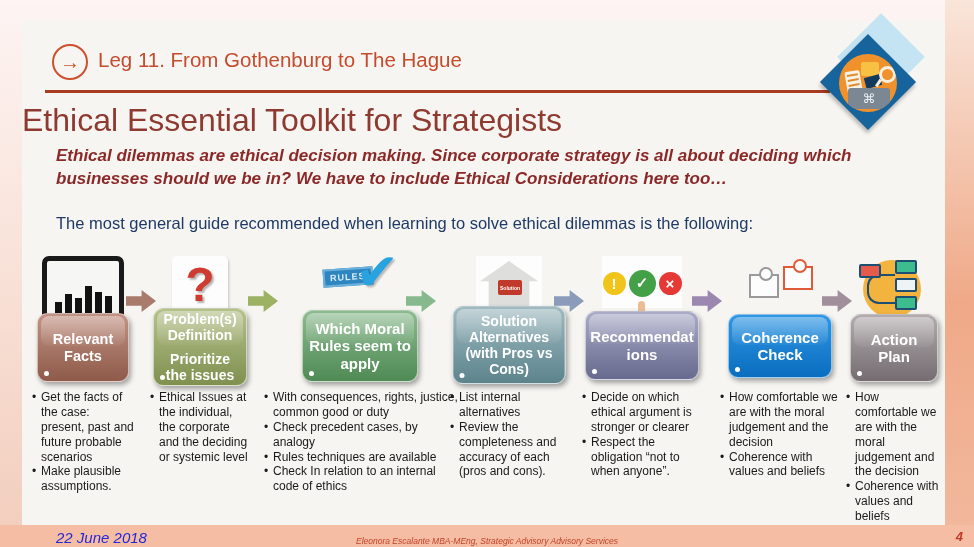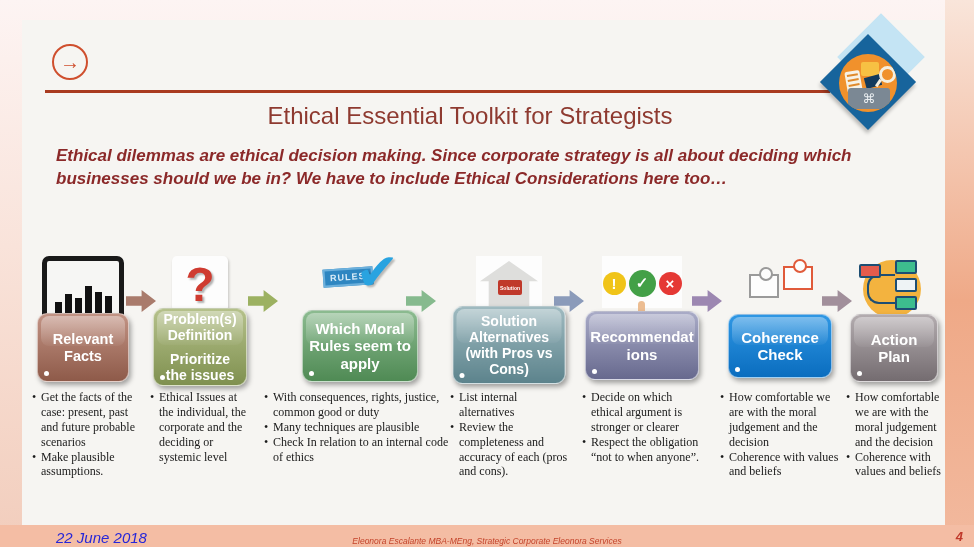--- a/index.html
+++ b/index.html
@@ -10,21 +10,21 @@
   .right-band{position:absolute;right:0;top:0;width:29px;height:547px;
          background:linear-gradient(180deg,#f9e5da 0%,#efa987 55%,#f2b99e 100%);}
   .footer-band{position:absolute;left:0;bottom:0;width:974px;height:22px;background:#f4bda4;}
 
   
   .nav-icon{position:absolute;left:30px;top:24px;width:32px;height:32px;border:2.5px solid #cf4f2e;
             border-radius:50%;color:#cf4f2e;display:flex;align-items:center;justify-content:center;
             font-size:20px;font-weight:bold;}
   .nav-label{position:absolute;left:76px;top:28px;font-size:20.5px;color:#c44b2c;}
   .rule{position:absolute;left:23px;top:70px;width:785px;height:2.5px;background:#a93b20;}
-  .main-title{position:absolute;left:0;top:82px;width:896px;text-align:center;font-size:24px;color:#8e3a30;}
+  .main-title{position:absolute;left:0;top:82px;width:896px;font-size:32px;color:#8e3a30;}
 
   
   .toolkit{position:absolute;left:792px;top:2px;width:130px;height:136px;}
   .dia-light{position:absolute;left:36px;top:4px;width:62px;height:62px;background:#c4e4f4;transform:rotate(45deg);}
   .dia-dark{position:absolute;left:20px;top:26px;width:68px;height:68px;background:#17649c;transform:rotate(45deg);box-shadow:2px 3px 4px rgba(0,0,0,.25);}
   .tk-circle{position:absolute;left:25px;top:32px;width:58px;height:58px;border-radius:50%;background:#f0912c;overflow:hidden;}
   .tk-pad{position:absolute;left:7px;top:17px;width:15px;height:21px;background:#f7f2e6;transform:rotate(-10deg);border-radius:2px;}
   .tk-pad i{display:block;height:2px;background:#e08a2c;margin:3px 2px 0 2px;}
   .tk-folder{position:absolute;left:22px;top:8px;width:18px;height:14px;background:#f7c143;border-radius:2px;}
   .tk-dark-tri{position:absolute;left:26px;top:22px;width:16px;height:11px;background:#123a5c;transform:rotate(-15deg);}
@@ -51,21 +51,21 @@
             padding:4px 4px;box-sizing:border-box;overflow-wrap:anywhere;}
   .step-box::before{content:"";position:absolute;left:3px;right:3px;top:2px;height:45%;border-radius:8px;
             background:linear-gradient(180deg,rgba(255,255,255,.38),rgba(255,255,255,.04));pointer-events:none;}
   .step-box::after{content:"";position:absolute;left:6px;bottom:5px;width:5px;height:5px;border-radius:50%;background:#fff;}
   .step-label{white-space:pre-line;}
   .step-sublabel{margin-top:7px;white-space:pre-line;}
   .b1{top:57px;width:92px;height:69px;} .b2{top:52px;width:94px;height:78px;font-size:14px;}
   .b3{top:54px;width:116px;height:72px;font-size:15px;} .b4{top:50px;width:113px;height:78px;font-size:14px;}
   .b5{top:55px;width:114px;height:69px;font-size:15px;} .b6{top:58px;width:104px;height:64px;font-size:15px;}
   .b7{top:58px;width:88px;height:68px;font-size:15px;}
-  .bullets{position:absolute;top:134px;left:0;right:0;margin:0;padding:0 0 0 11px;list-style:none;font-family:Liberation Serif, serif;}
+  .bullets{position:absolute;top:134px;left:0;right:0;margin:0;padding:0 0 0 11px;list-style:none;}
   .bullets li{position:relative;font-size:12px;line-height:1.24;color:#1a1a1a;margin:0;}
   .bullets li::before{content:"•";position:absolute;left:-9px;}
 
   
   .arrow{position:absolute;top:270px;width:30px;height:22px;
          clip-path:polygon(0 28%,52% 28%,52% 0,100% 50%,52% 100%,52% 72%,0 72%);}
   .a1{left:104px;} .a2{left:226px;} .a3{left:384px;} .a4{left:532px;} .a5{left:670px;} .a6{left:800px;}
 
   
   .icn-chart{width:66px;height:54px;border:5px solid #191919;border-radius:7px;background:#f6f6f4;
@@ -112,20 +112,21 @@
 </style>
 </head>
 <body>
 
 <div class="stage">
   <div class="slide">
 
     <div class="nav-icon">
       <span>→</span>
     </div>
+    <div class="nav-label">Leg 11. From Gothenburg to The Hague</div>
     <div class="rule"></div>
 
     <div class="toolkit">
       <div class="dia-light"></div>
       <div class="dia-dark"></div>
       <div class="tk-circle">
         <div class="tk-folder"></div>
         <div class="tk-pad">
             <i></i>
             <i></i>
@@ -136,20 +137,21 @@
             <i></i>
           </div>
         <div class="tk-case">
           <span>⌘</span>
         </div>
       </div>
     </div>
 
     <div class="main-title">Ethical Essential Toolkit for Strategists</div>
     <div class="intro-em">Ethical dilemmas are ethical decision making. Since corporate strategy is all about deciding which businesses should we be in? We have to include Ethical Considerations here too…</div>
+    <div class="intro-lead">The most general guide recommended when learning to solve ethical dilemmas is the following:</div>
 
     <div class="step s1">
       <div class="icon-wrap">
         <div class="icn-chart">
           <i style="height:16px"></i>
             <i style="height:24px"></i>
             <i style="height:20px"></i>
           <i style="height:32px"></i>
             <i style="height:26px"></i>
             <i style="height:22px"></i>
@@ -184,21 +186,22 @@
         <div class="icn-rules">
           <span class="rules-tag">RULES</span>
           <span class="rules-check">✔</span>
         </div>
       </div>
       <div class="step-box b3" style="background: linear-gradient(rgb(140, 187, 144), rgb(79, 138, 84));">
         <div class="step-label">Which Moral Rules seem to apply</div>
       </div>
       <ul class="bullets">
         <li>With consequences, rights, justice, common good or duty</li>
-        <li>Many techniques are plausible</li>
+        <li>Check precedent cases, by analogy</li>
+        <li>Rules techniques are available</li>
         <li>Check In relation to an internal code of ethics</li>
       </ul>
     </div>
 
     <div class="step s4">
       <div class="icon-wrap">
         <div class="icn-house">
           <div class="house-shape"></div>
           <div class="sol-piece">Solution</div>
         </div>
@@ -277,18 +280,18 @@
     <div class="arrow a3" style="background: rgb(134, 186, 142);"></div>
     <div class="arrow a4" style="background: rgb(139, 155, 186);"></div>
     <div class="arrow a5" style="background: rgb(156, 135, 177);"></div>
     <div class="arrow a6" style="background: rgb(161, 143, 155);"></div>
   </div>
 
   <div class="right-band"></div>
 
   <div class="footer-band">
     <div class="footer-credit">
-      <div>Eleonora Escalante MBA-MEng, Strategic Corporate Eleonora Services</div>
+      <div>Eleonora Escalante MBA-MEng, Strategic Advisory Advisory Services</div>
     </div>
     <div class="footer-date">22 June 2018</div>
     <div class="footer-page">4</div>
   </div>
 </div>
 
 </body></html>

